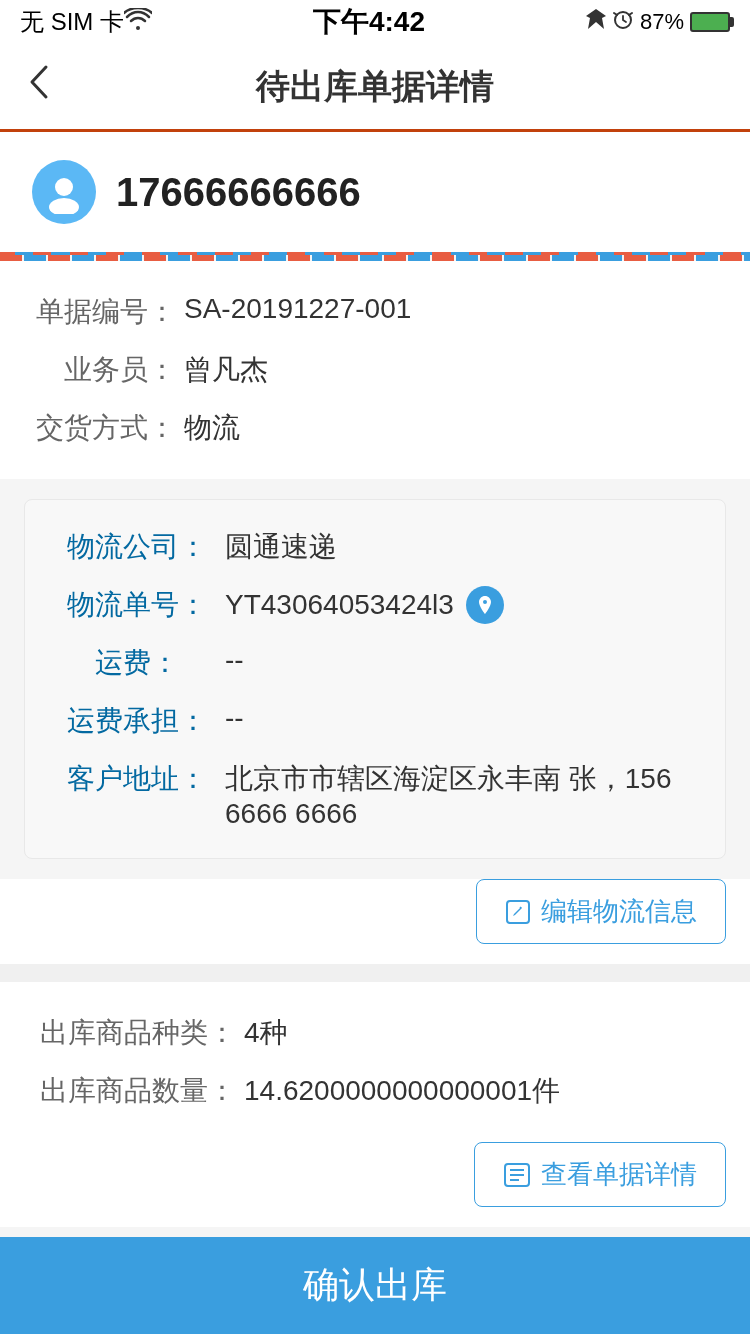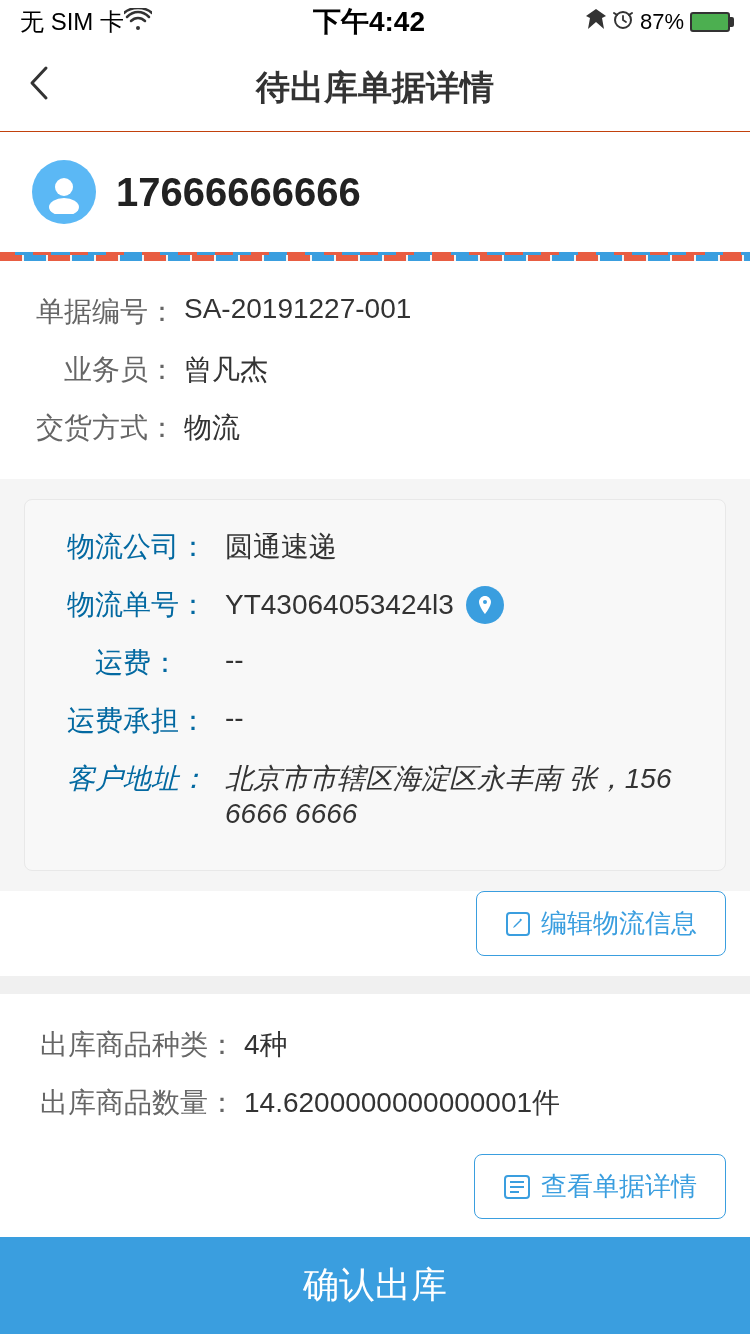--- a/index.html
+++ b/index.html
@@ -51,21 +51,21 @@
 
     
     .nav-bar {
       width: 750px;
       height: 88px;
       background: #fff;
       display: flex;
       align-items: center;
       justify-content: center;
       position: relative;
-      border-bottom: 1px solid #c2410c;
+      border-bottom: 3px solid #c2410c;
     }
     .nav-back {
       position: absolute;
       left: 28px;
       font-size: 36px;
       color: #333;
       cursor: pointer;
     }
     .nav-title {
       font-size: 34px;
@@ -138,21 +138,21 @@
       border-radius: 8px;
       margin: 20px 24px;
       padding: 28px 32px;
     }
     .logistics-row {
       display: flex;
       align-items: flex-start;
       margin-bottom: 20px;
       font-size: 28px;
     }
-    .logistics-row:last-child { margin-bottom: 12px; font-style: italic; }
+    .logistics-row:last-child { margin-bottom: 0; }
     .logistics-label {
       color: #0369a1;
       min-width: 160px;
       text-align: center;
       flex-shrink: 0;
     }
     .logistics-value {
       color: #333;
       flex: 1;
       padding-left: 8px;

